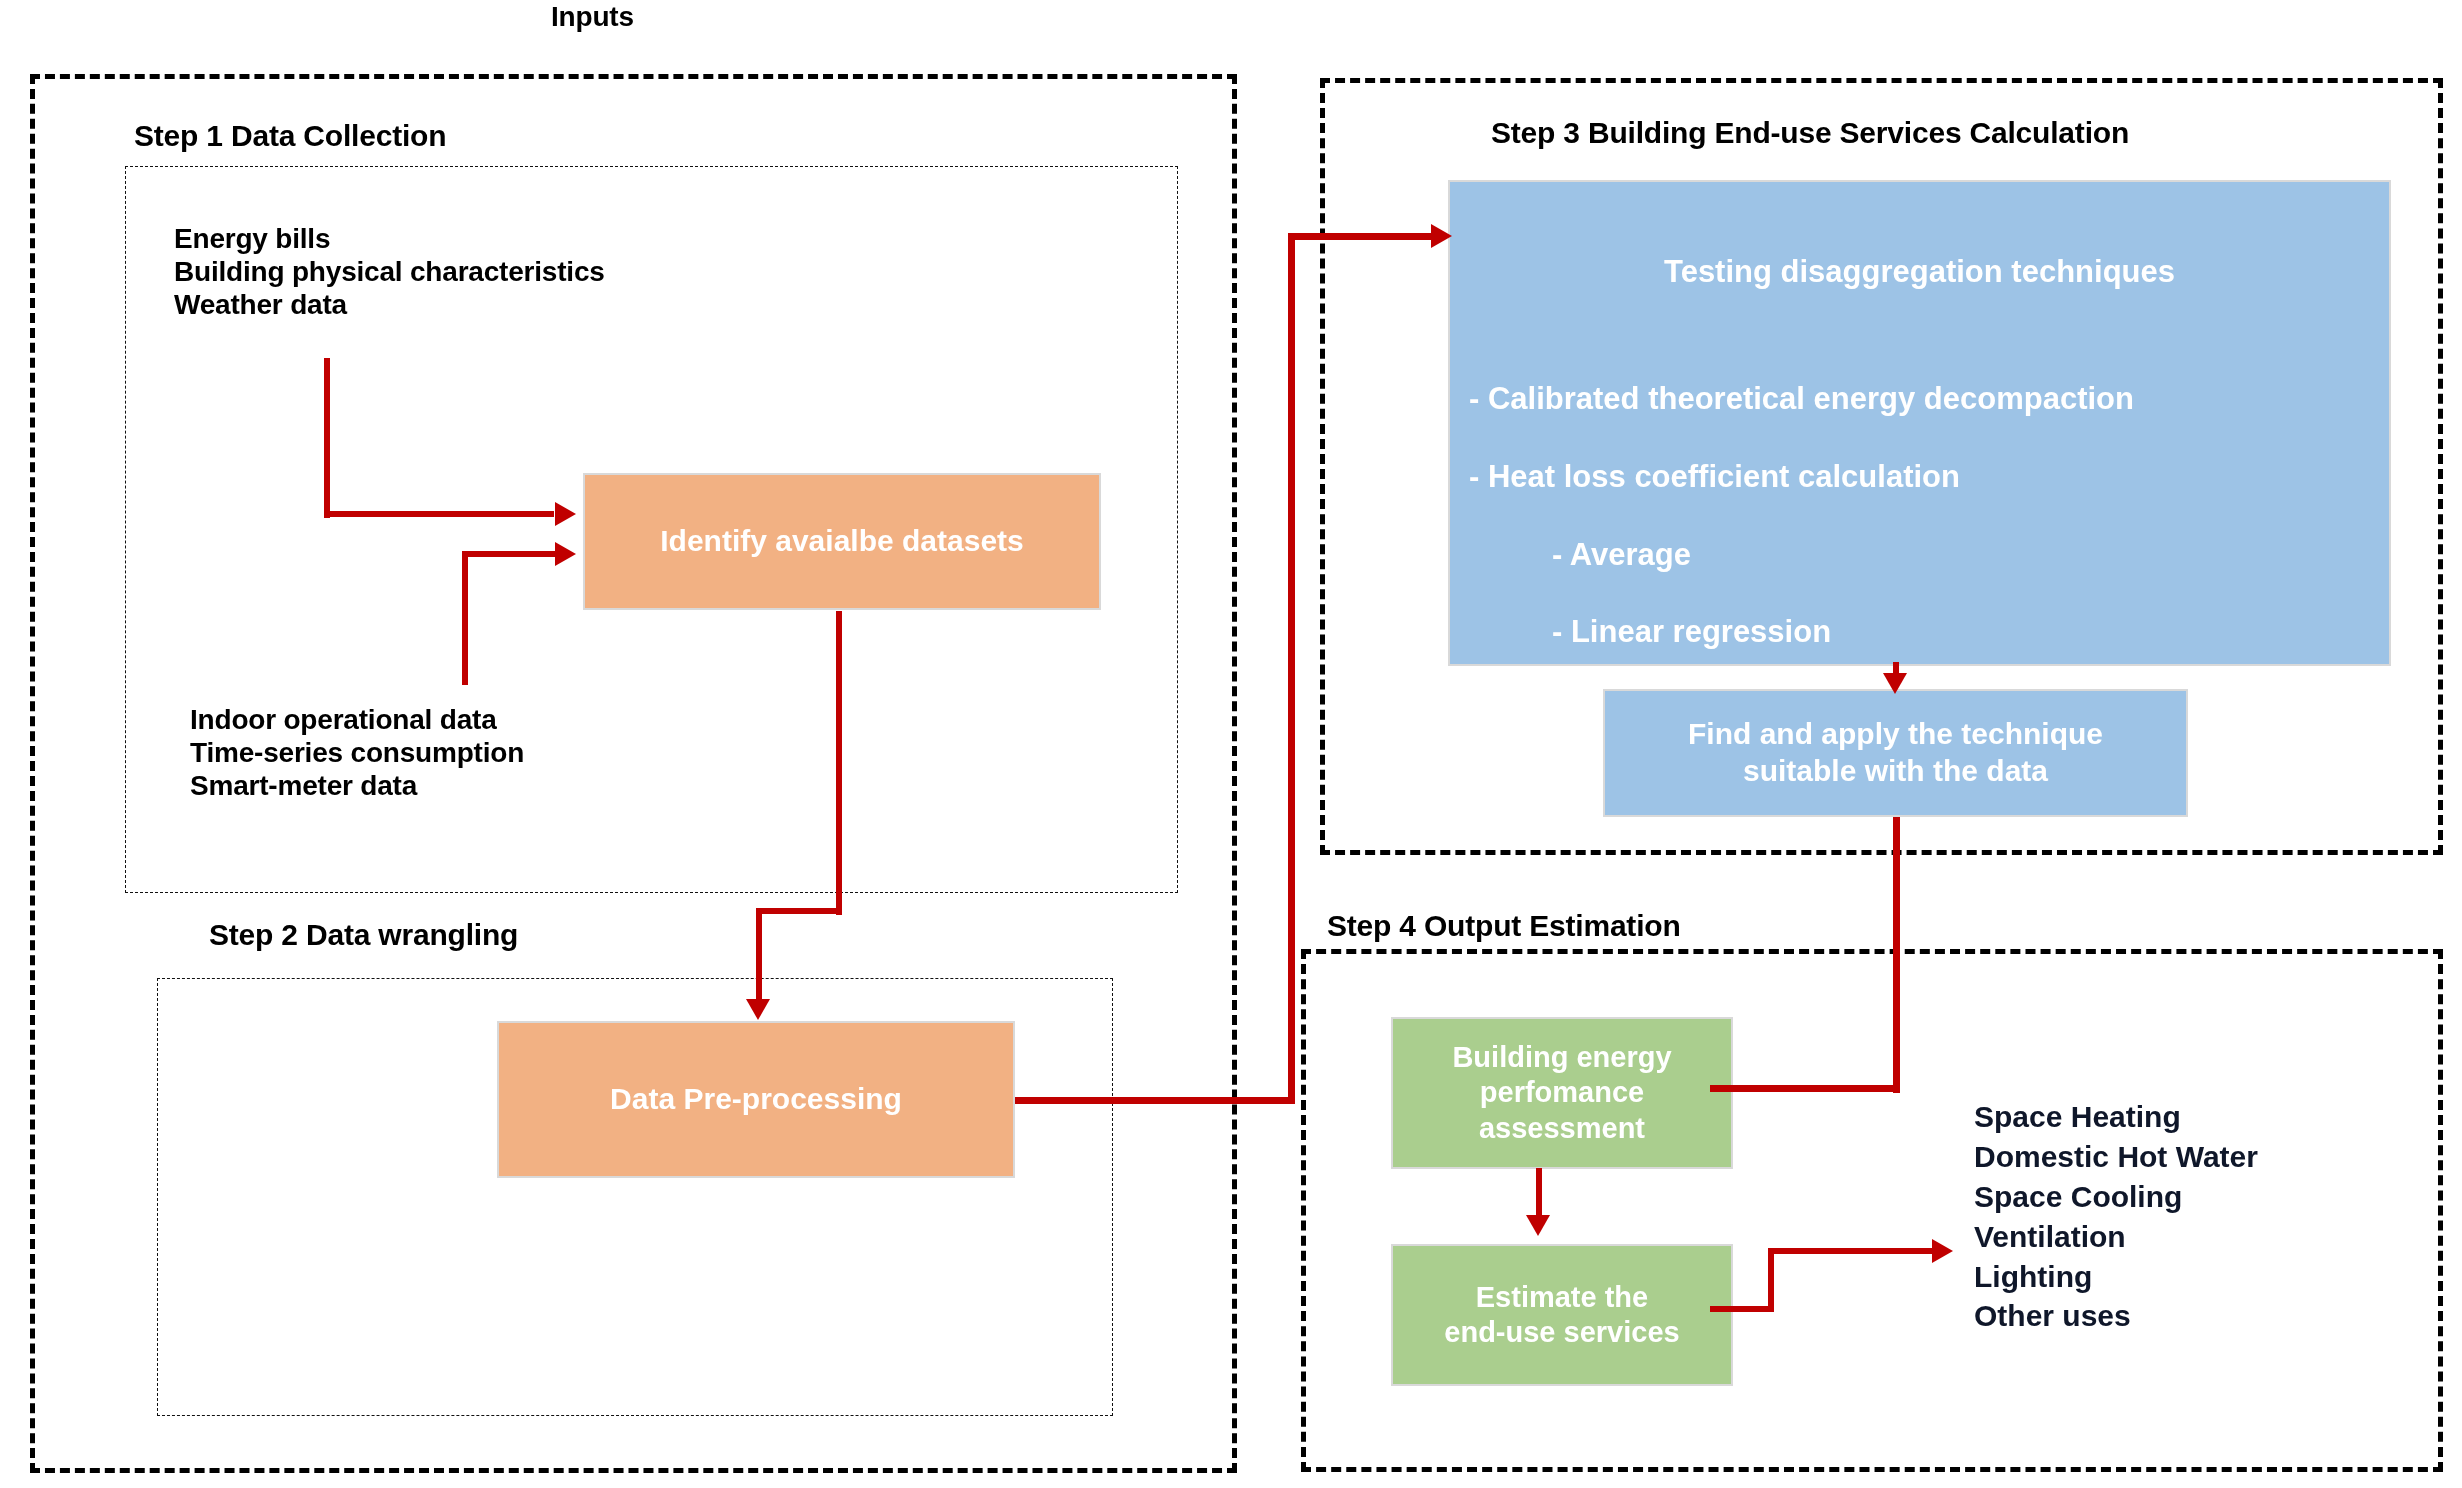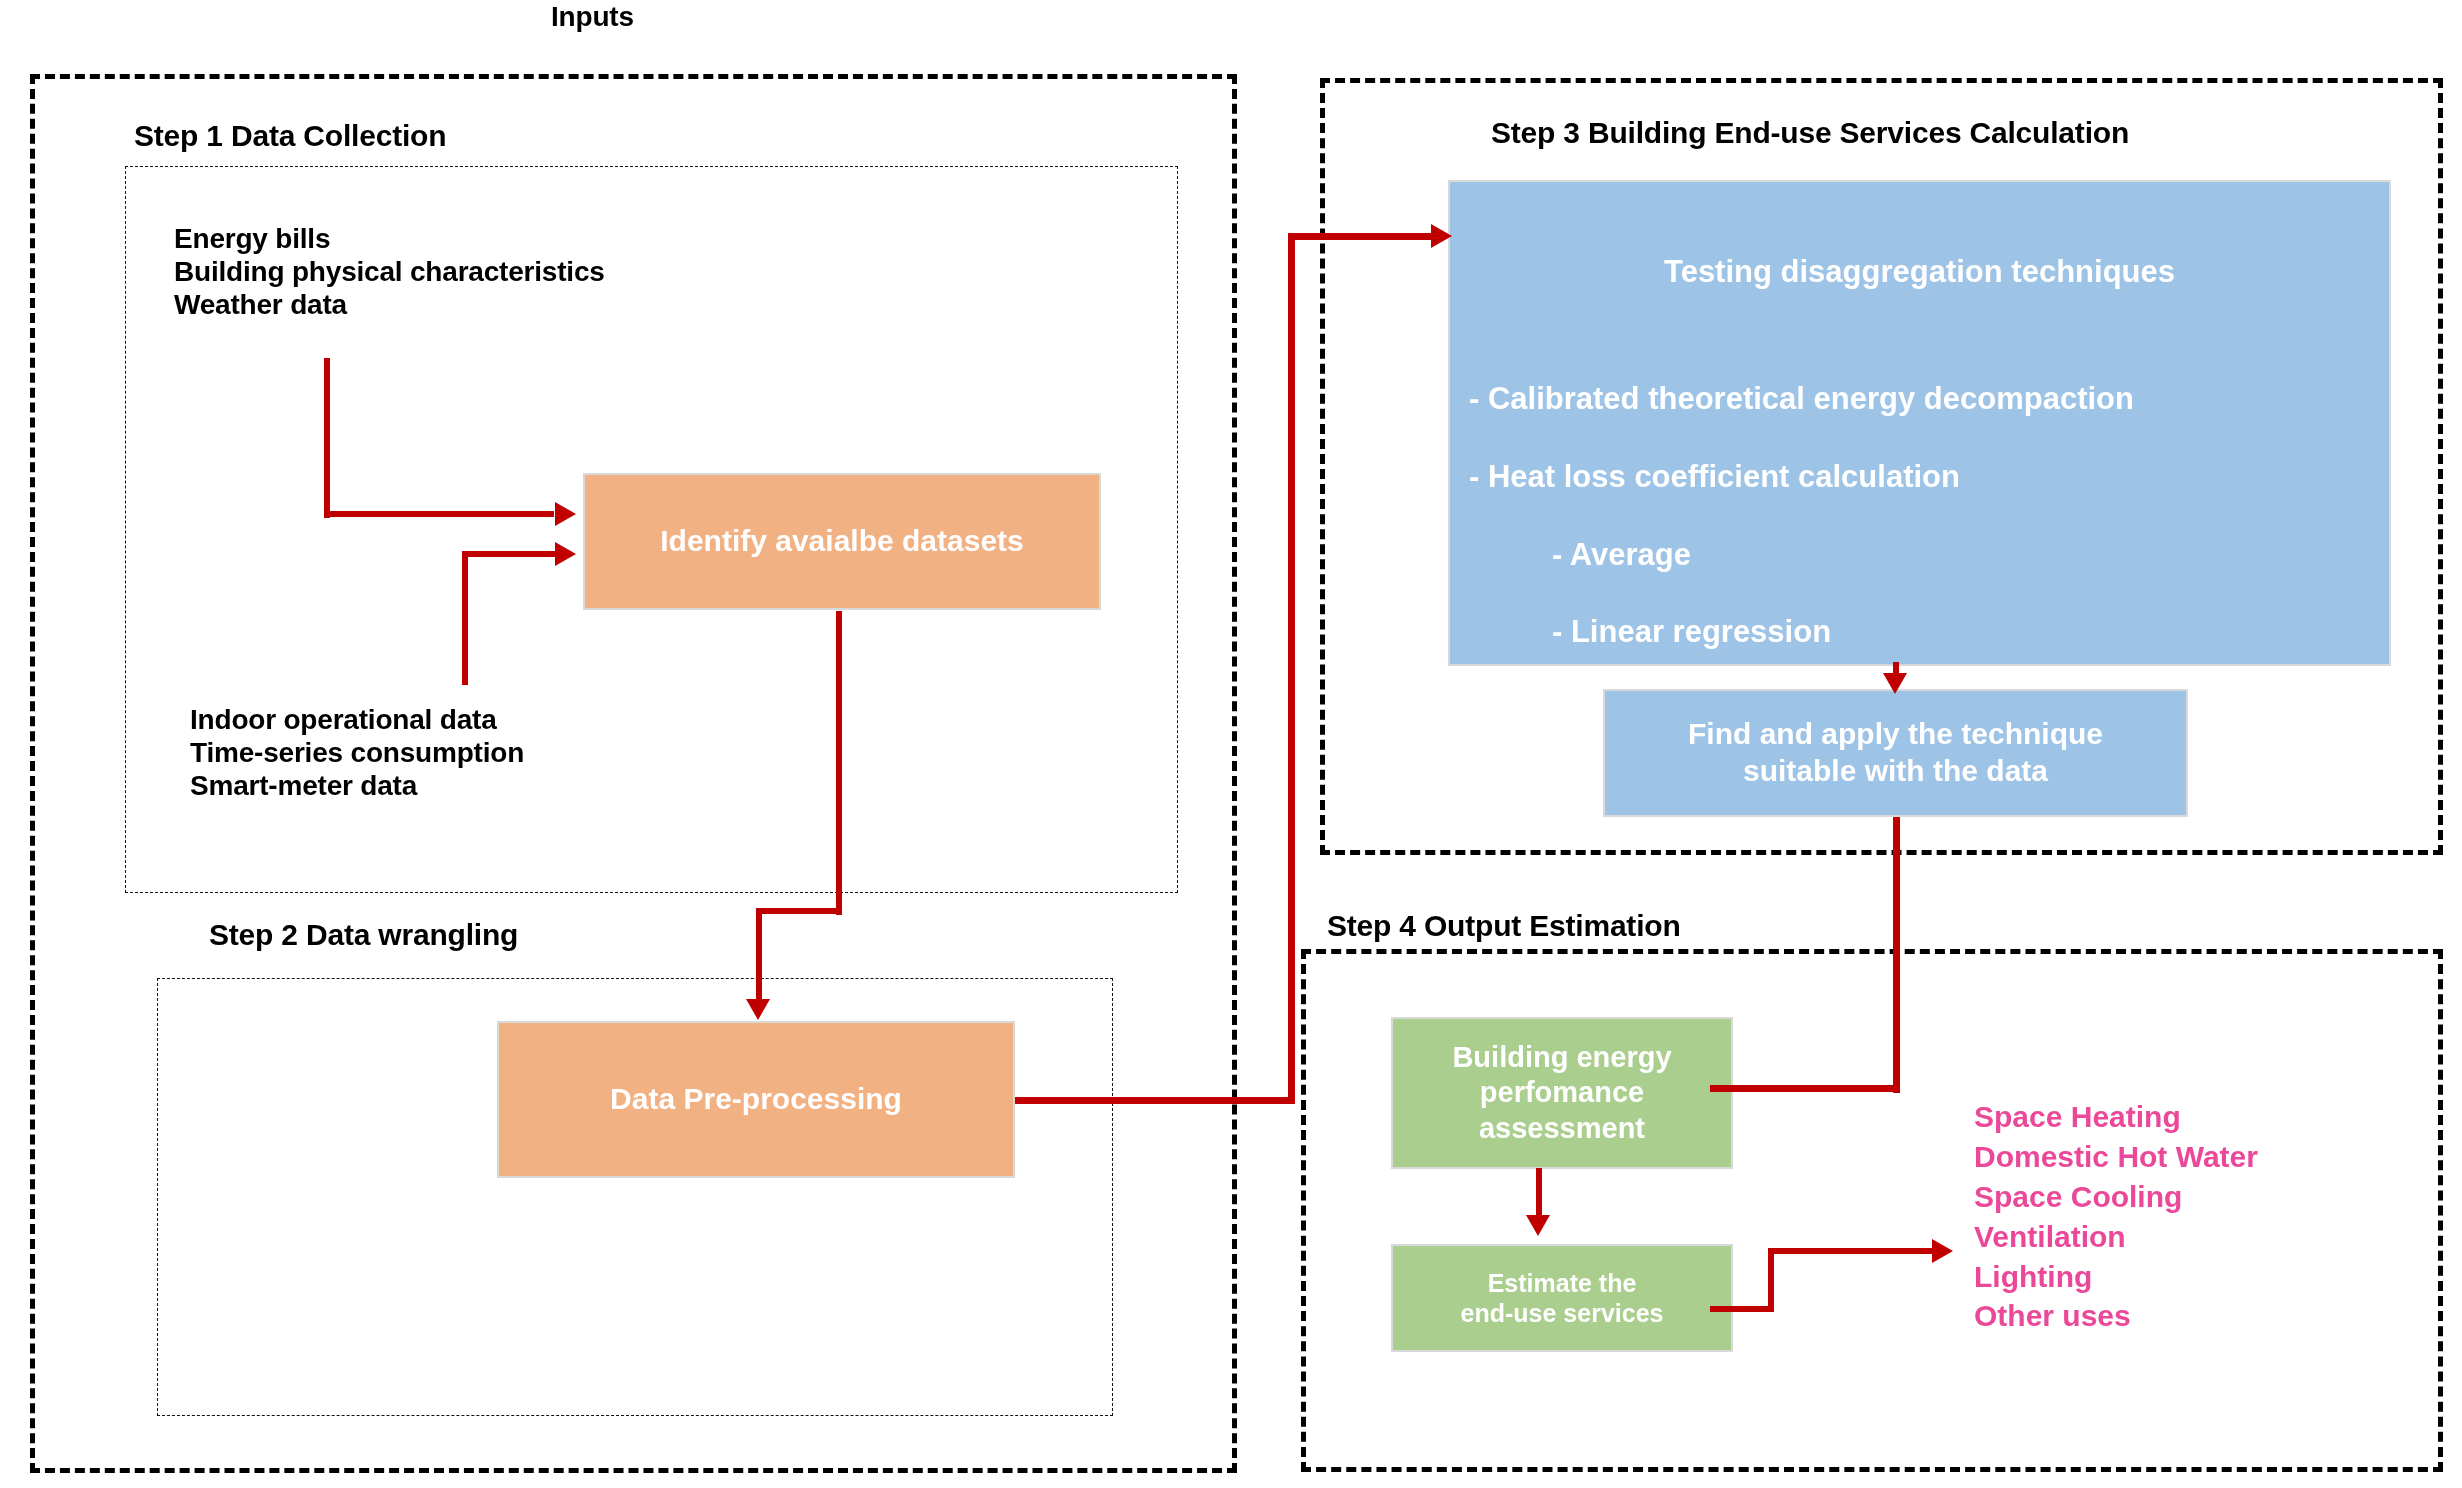--- a/index.html
+++ b/index.html
@@ -33,36 +33,36 @@
   .orange{background:#F2B183;}
   .blue{background:#9DC3E6;}
   .green{background:#AACE8E;margin-left:23px;}
 
   .box-identify{left:583px;top:473px;width:518px;height:137px;font-size:30px;}
   .box-preproc{left:497px;top:1021px;width:518px;height:157px;font-size:30px;}
   .box-testing{left:1448px;top:180px;width:943px;height:486px;font-size:30px;
                display:block;text-align:left;padding:0;}
   .box-find{left:1603px;top:689px;width:585px;height:128px;font-size:30px;}
   .box-bepa{left:1368px;top:1017px;width:342px;height:152px;font-size:29px;}
-  .box-estimate{left:1368px;top:1244px;width:342px;height:108px;font-size:25px;}
+  .box-estimate{left:1368px;top:1244px;width:342px;height:142px;font-size:29px;}
 
   .testing-head{display:block;text-align:center;padding-top:34px;font-size:31px;}
   .testing-list{display:block;padding-left:19px;padding-top:14.4px;}
   .testing-list .li{display:block;font-size:31px;line-height:1.33;white-space:pre;}
   .testing-list .li.ind{padding-left:83px;}
 
   
   .ln{position:absolute;background:#C00000;}
   .arrow{position:absolute;width:0;height:0;}
   .ar-right{border-top:12.8px solid transparent;border-bottom:12.8px solid transparent;border-left:21px solid #C00000;}
   .ar-down{border-left:12.8px solid transparent;border-right:12.8px solid transparent;border-top:21px solid #C00000;}
 
   
   .outputs{position:absolute;left:1974px;top:1097px;font-size:30px;font-weight:bold;
-           line-height:1.33;color:#ec4899;}
+           line-height:1.33;color:#0f172a;}
   .outputs div{white-space:pre;}
 </style>
 </head>
 <body>
 
 <div id="stage">
 
   <div class="lbl sect-title" style="left:551px;top:0px;font-size:28px;">Inputs</div>
 
   <div class="panel panel-inputs"></div>

